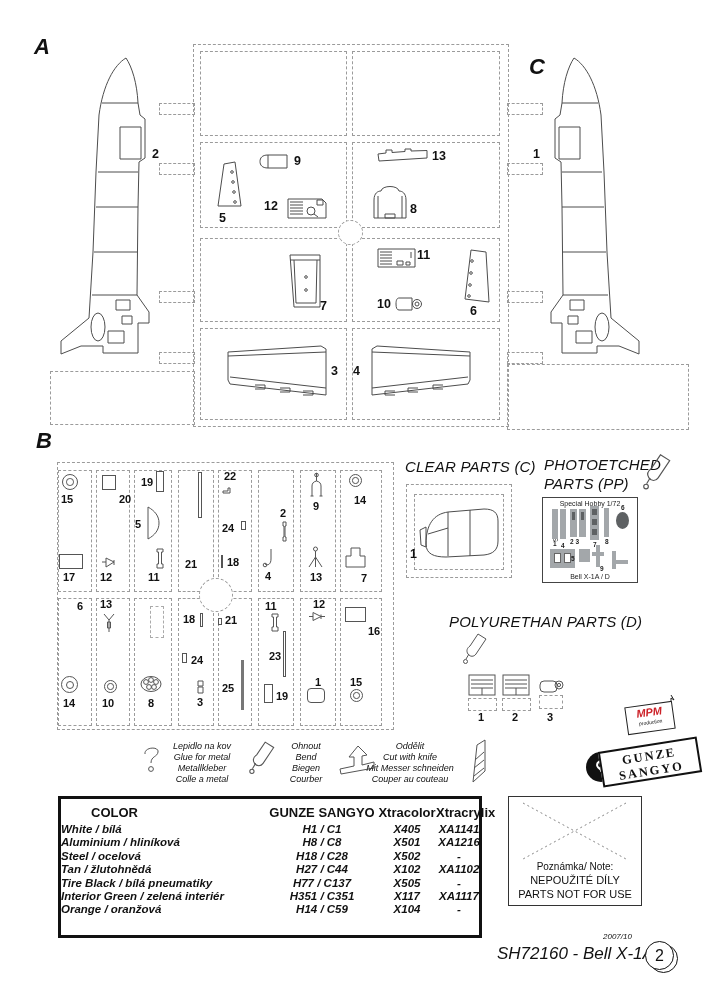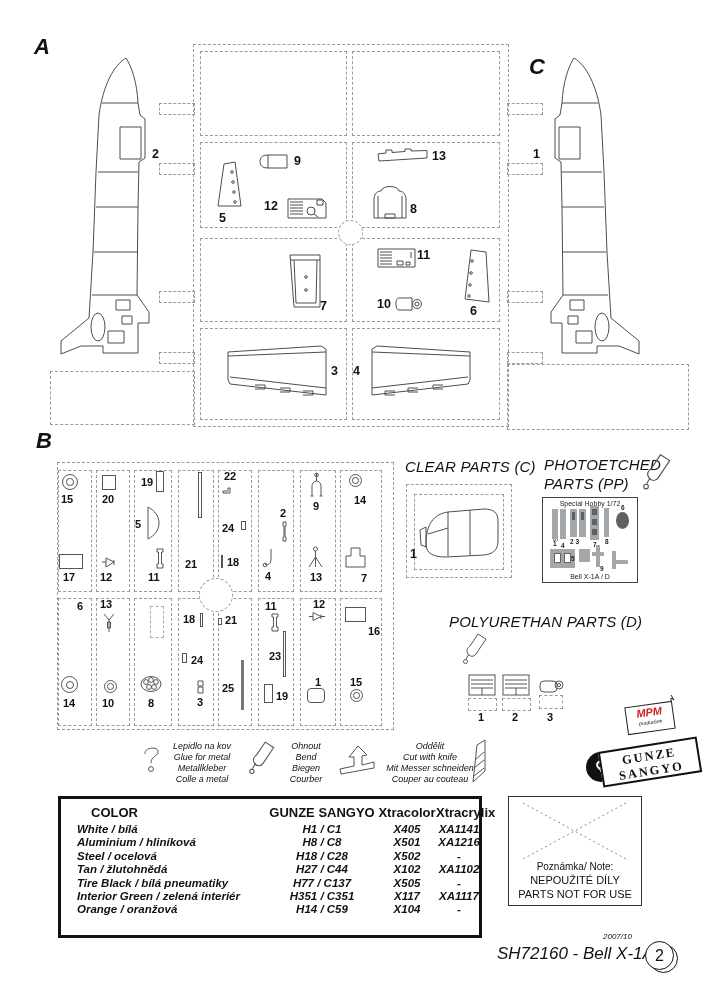--- a/index.html
+++ b/index.html
@@ -18,21 +18,21 @@
   .sym{position:absolute;font-style:italic;font-size:9px;line-height:11px;text-align:center;white-space:nowrap;}
   .pe{position:absolute;background:#a3a7aa;}
   .ped{position:absolute;background:#5e6163;}
   .pn{position:absolute;font-size:6.5px;font-weight:700;line-height:1;color:#222;white-space:nowrap;}
   .fret-txt{position:absolute;font-size:7px;line-height:1;color:#222;white-space:nowrap;}
   svg{display:block;}
   .ctable{position:absolute;border:3px solid #111;box-sizing:border-box;padding-top:5px;}
   .crow{display:grid;grid-template-columns:205px 112px 58px 46px;line-height:13.4px;}
   .chead{font-weight:700;font-size:13px;line-height:17px;margin-bottom:2px;}
   .cdata{font-weight:700;font-style:italic;font-size:11.5px;}
-  .cc1{padding-left:16px;} .chead .cc1{padding-left:30px;}
+  .cc1{padding-left:0;} .chead .cc1{padding-left:30px;}
   .cc2,.cc3,.cc4{text-align:center;}
   .notebox{position:absolute;border:1.5px solid #333;box-sizing:border-box;}
   .noteln{position:absolute;width:100%;text-align:center;white-space:nowrap;}
   .ghost{position:absolute;border:1px dashed #aaa;}
   .circ{position:absolute;border:1px dashed #9b9b9b;border-radius:50%;background:#fff;}
 </style>
 </head>
 <body>
 
 <div id="page">
@@ -210,21 +210,21 @@
   <div class="dsh" style="left:300px;top:598px;width:34px;height:126px;"></div>
   <div class="dsh" style="left:340px;top:598px;width:40px;height:126px;"></div>
   <div class="circ" style="left:199px;top:578px;width:32px;height:32px;"></div>
 
   <div class="whl" style="left:62px;top:474px;width:16px;height:16px;"></div>
   <div class="n" style="left:61px;top:494px;">15</div>
   <div class="shape" style="left:59px;top:554px;width:24px;height:15px;"></div>
   <div class="n" style="left:63px;top:572px;">17</div>
 
   <div class="shape" style="left:102px;top:475px;width:14px;height:15px;"></div>
-  <div class="n" style="left:102px;top:494px;">20</div>
+  <div class="n" style="left:119px;top:494px;">20</div>
   <svg class="abs" style="left:101px;top:556px;" width="17" height="13" viewBox="0 0 17 13">
     <g fill="none" stroke="#555">
         <path d="M1,6 H5"></path>
         <path d="M5,2 L13,6 L5,11 Z"></path>
         <path d="M13,4 V9"></path>
       </g>
   </svg>
   <div class="n" style="left:100px;top:572px;">12</div>
 
   <div class="n" style="left:141px;top:477px;">19</div>
@@ -492,21 +492,21 @@
   <div class="sym" style="left:275px;top:741px;width:62px;">
     <div>Ohnout</div>
     <div>Bend</div>
     <div>Biegen</div>
     <div>Courber</div>
   </div>
   <svg class="abs" style="left:338px;top:743px;" width="40" height="32" viewBox="0 0 40 32">
     <path d="M2,26 L16,23 L16,14 L11,14 L20,3 L29,12 L24,13 L24,22 L36,19 L36,25 L3,31 Z" fill="none" stroke="#555"></path>
   </svg>
 
-  <div class="sym" style="left:372px;top:741px;width:116px;">
+  <div class="sym" style="left:352px;top:741px;width:116px;">
     <div>Oddělit</div>
     <div>Cut with knife</div>
     <div>Mit Messer schneiden</div>
     <div>Couper au couteau</div>
   </div>
   <svg class="abs" style="left:470px;top:738px;" width="17" height="46" viewBox="0 0 17 46">
     <g fill="none" stroke="#555">
         <path d="M3,44 L7,7 L15,2 L15,33 Z"></path>
         <path d="M5,22 L14,14 M4,30 L14,22 M4,38 L14,30"></path>
       </g>

